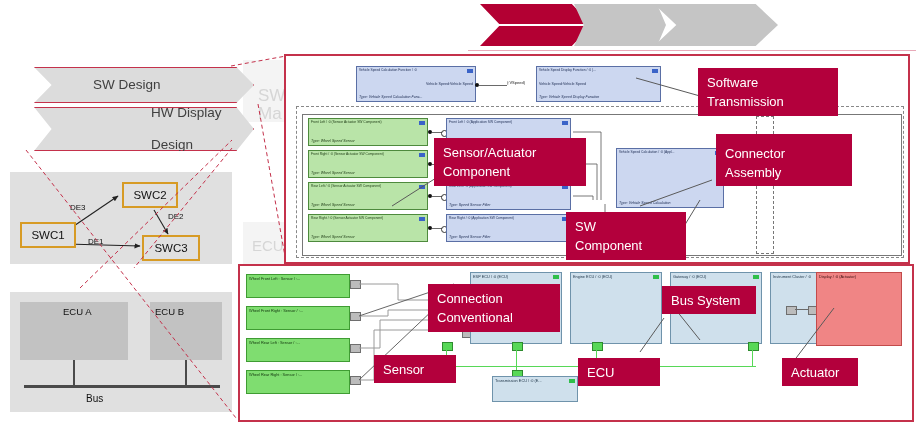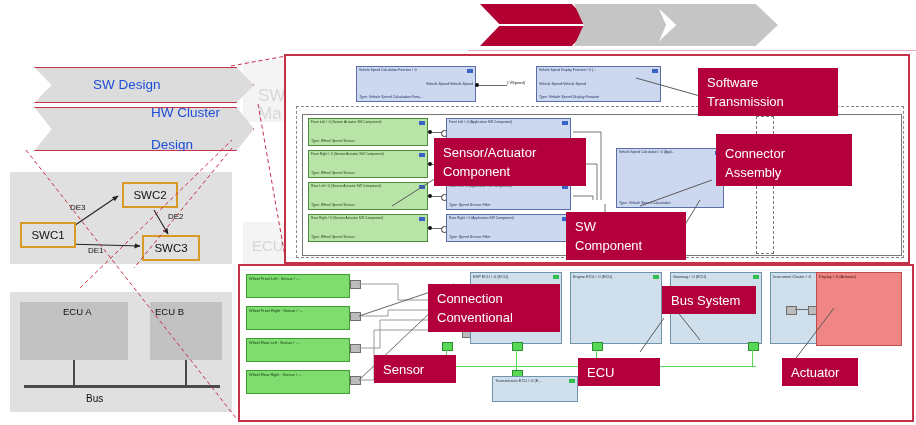--- a/index.html
+++ b/index.html
@@ -26,21 +26,21 @@
   .chev.red{background:#b30033;}
   .chev.grey{background:#c5c5c5;}
   .chev-split{position:absolute;background:#ffffff;height:2px;}
 
   .hl-line{position:absolute;background:#e8aab9;height:1px;}
 
   
   .banner{position:absolute;background:#dcdcdc;border:1px solid #c4314b;
           clip-path:polygon(0 0, 92% 0, 100% 50%, 92% 100%, 0 100%, 8% 50%);
           display:flex;align-items:center;}
-  .banner span{display:block;padding-left:58px;font-size:13.5px;color:#1d4ed8;line-height:16px;}
+  .banner span{display:block;padding-left:58px;font-size:13.5px;color:#404040;line-height:16px;}
 
   
   .lpanel{position:absolute;background:#e0e0e0;}
   .swc-box{position:absolute;background:#e0e0e0;border:2px solid #d79b25;
            display:flex;align-items:center;justify-content:center;
            font-size:11.5px;color:#111;}
   .de-lbl{position:absolute;font-size:8px;color:#111;}
   .ecu-box{position:absolute;background:#c2c2c2;font-size:9.5px;color:#111;
            padding:4px 0 0 5px;box-sizing:border-box;}
   .bus-bar{position:absolute;background:#4a4a4a;}
@@ -108,21 +108,21 @@
   <div class="chev grey" style="left:136px;width:50px;"></div>
   <div class="chev grey" style="left:174px;width:124px;"></div>
 </div>
 <div class="hl-line" style="left:468px;top:50px;width:448px;"></div>
 
 <div class="banner" style="left:34px;top:67px;width:218px;height:34px;">
   <span>SW Design</span>
 </div>
 <div class="banner" style="left:34px;top:107px;width:218px;height:42px;">
   <span>
-    <span>HW Cluster</span><br>
+    <span>HW Display</span><br>
     <span>Design</span>
   </span>
 </div>
 
 <div class="lpanel" style="left:10px;top:172px;width:222px;height:92px;"></div>
 
 <svg class="abs" style="left:10px;top:172px;" width="222" height="92">
   <defs>
     <marker id="ah" markerWidth="6" markerHeight="6" refX="5" refY="2.4" orient="auto">
       <path d="M0,0 L5.5,2.4 L0,4.8 z" fill="#222"></path>
@@ -132,21 +132,21 @@
   <line x1="144" y1="38" x2="158" y2="62" stroke="#222" stroke-width="1.1" marker-end="url(#ah)"></line>
   <line x1="56" y1="72" x2="130" y2="74" stroke="#222" stroke-width="1.1" marker-end="url(#ah)"></line>
 </svg>
 
 <div class="swc-box" style="left:20px;top:222px;width:52px;height:22px;">SWC1</div>
 <div class="swc-box" style="left:122px;top:182px;width:52px;height:22px;">SWC2</div>
 <div class="swc-box" style="left:142px;top:235px;width:54px;height:22px;">SWC3</div>
 
 <div class="de-lbl" style="left:70px;top:203px;">DE3</div>
 <div class="de-lbl" style="left:168px;top:212px;">DE2</div>
-<div class="de-lbl" style="left:88px;top:246px;">DE1</div>
+<div class="de-lbl" style="left:88px;top:237px;">DE1</div>
 
 <div class="lpanel" style="left:10px;top:292px;width:222px;height:120px;"></div>
 
 <div class="ecu-box" style="left:20px;top:302px;width:108px;height:58px;padding-left:43px;">ECU A</div>
 <div class="ecu-box" style="left:150px;top:302px;width:72px;height:58px;">ECU B</div>
 
 <div class="bus-bar" style="left:73px;top:360px;width:2px;height:26px;"></div>
 <div class="bus-bar" style="left:185px;top:360px;width:2px;height:26px;"></div>
 <div class="bus-bar" style="left:24px;top:385px;width:196px;height:2.5px;"></div>
 <div class="bus-lbl" style="left:86px;top:393px;">Bus</div>

